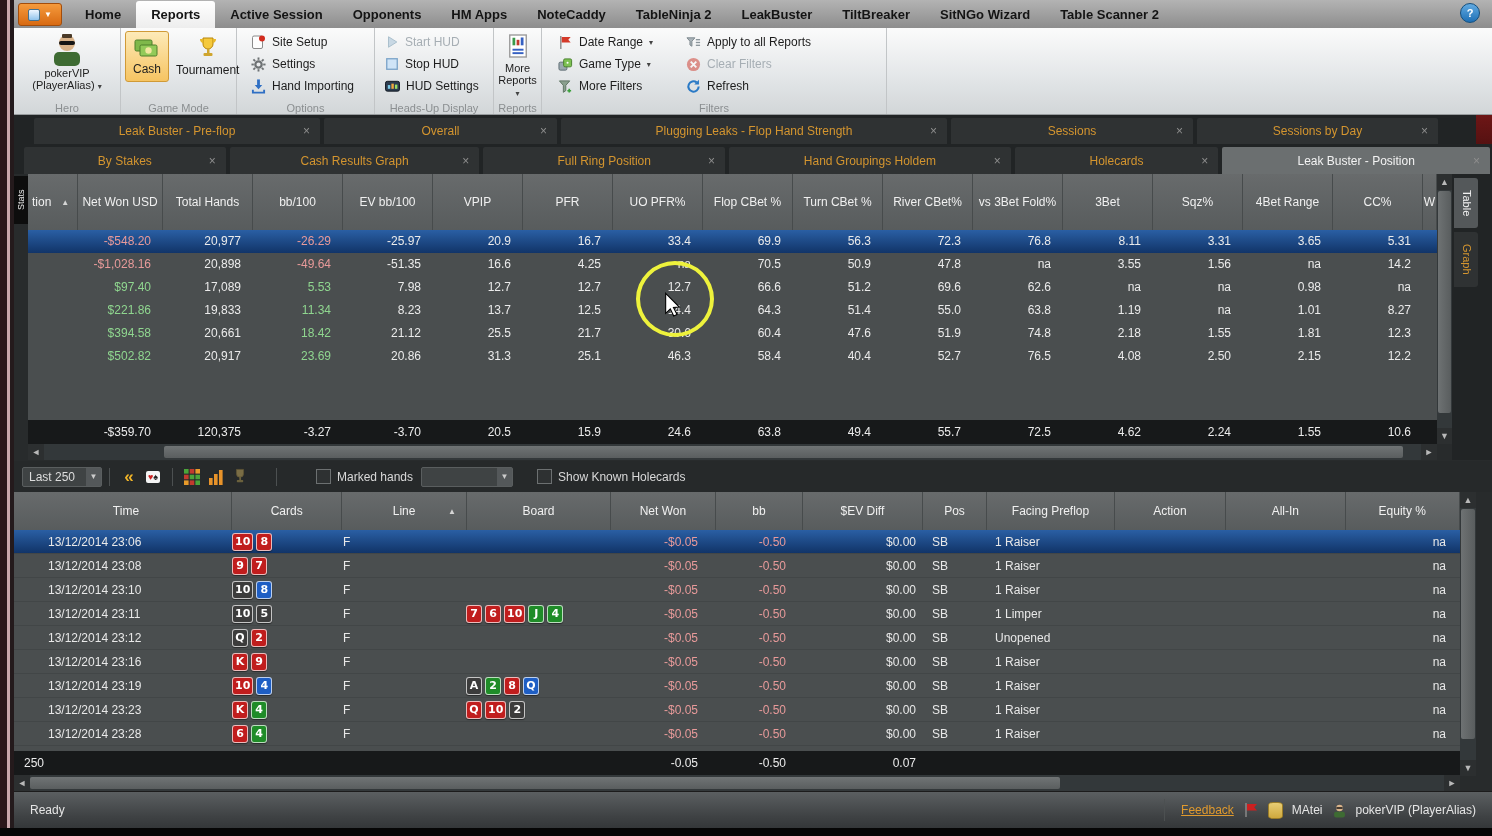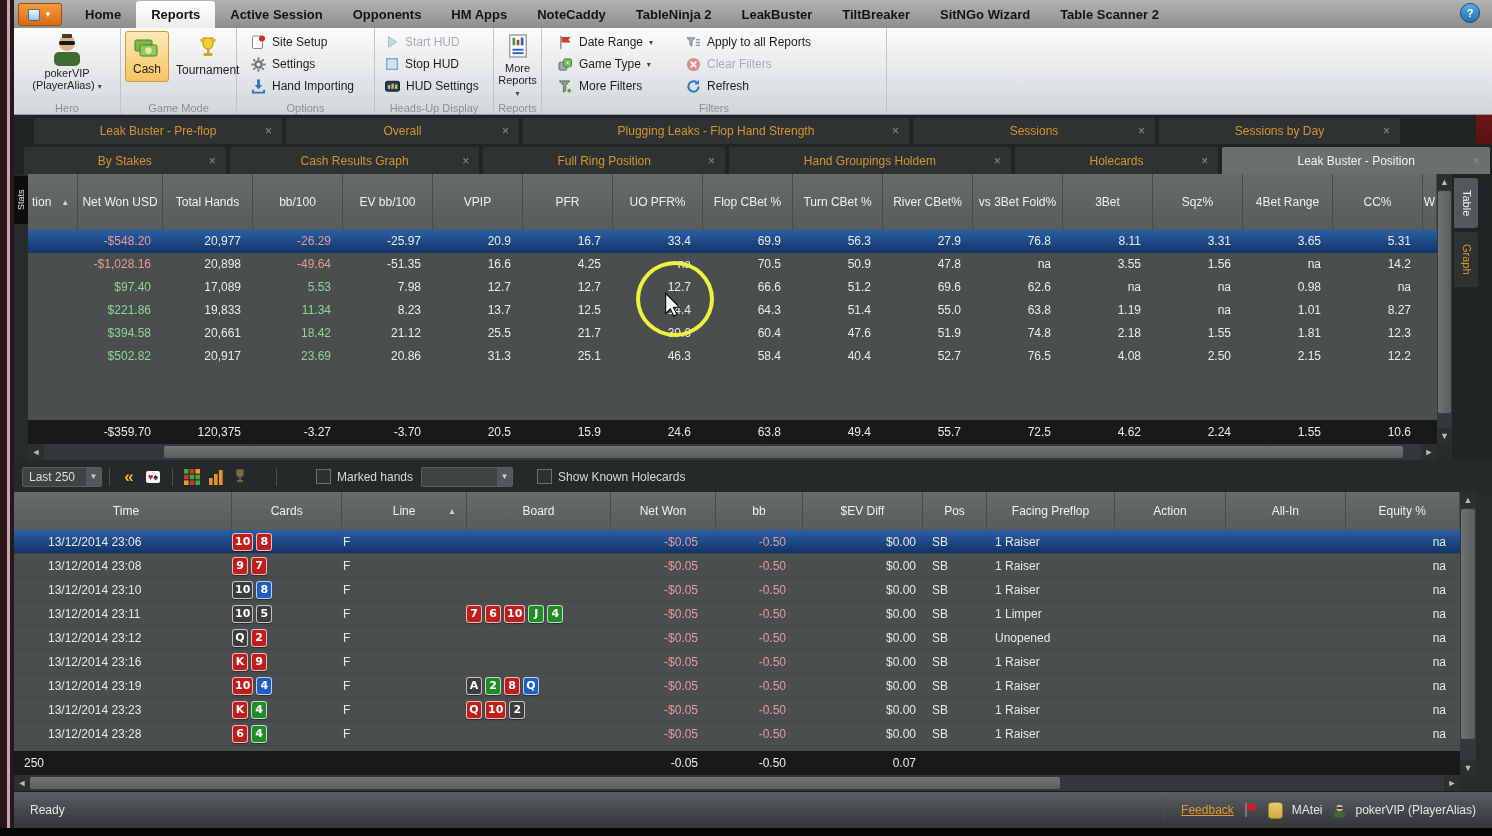--- a/index.html
+++ b/index.html
@@ -315,21 +315,21 @@
           <span>Refresh</span>
         </div>
       </div>
       <div class="rgroup-label">Filters</div>
     </div>
     <div class="rgroup filler"></div>
   </div>
 
   <div class="tabrow tabrow1">
     <div class="tab-corner"></div>
-  <div class="tab" style="width: 248px;">
+  <div class="tab" style="width: 286px;">
         <span>Leak Buster - Pre-flop</span>
         <span class="close">×</span>
       </div>
       <div class="tab" style="width: 233px;">
         <span>Overall</span>
         <span class="close">×</span>
       </div>
       <div class="tab" style="width: 386px;">
         <span>Plugging Leaks - Flop Hand Strength</span>
         <span class="close">×</span>
@@ -432,21 +432,21 @@
             <div class="s-cell" style="width: 50px;"></div>
             <div class="s-cell neg" style="width: 85px;">-$548.20</div>
             <div class="s-cell" style="width: 90px;">20,977</div>
             <div class="s-cell neg" style="width: 90px;">-26.29</div>
             <div class="s-cell" style="width: 90px;">-25.97</div>
             <div class="s-cell" style="width: 90px;">20.9</div>
             <div class="s-cell" style="width: 90px;">16.7</div>
             <div class="s-cell" style="width: 90px;">33.4</div>
             <div class="s-cell" style="width: 90px;">69.9</div>
             <div class="s-cell" style="width: 90px;">56.3</div>
-            <div class="s-cell" style="width: 90px;">27.9</div>
+            <div class="s-cell" style="width: 90px;">72.3</div>
             <div class="s-cell" style="width: 90px;">76.8</div>
             <div class="s-cell" style="width: 90px;">8.11</div>
             <div class="s-cell" style="width: 90px;">3.31</div>
             <div class="s-cell" style="width: 90px;">3.65</div>
             <div class="s-cell" style="width: 90px;">5.31</div>
             <div class="s-cell" style="width: 14px;"></div>
           </div>
           <div class="s-row">
             <div class="s-cell" style="width: 50px;"></div>
             <div class="s-cell neg" style="width: 85px;">-$1,028.16</div>

